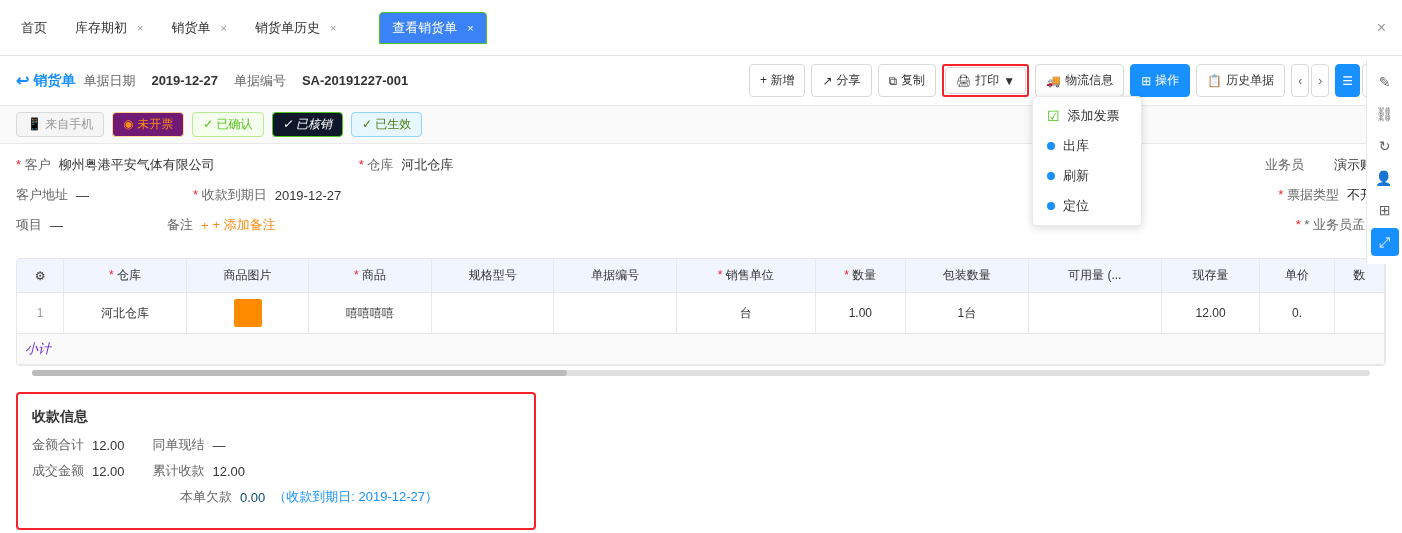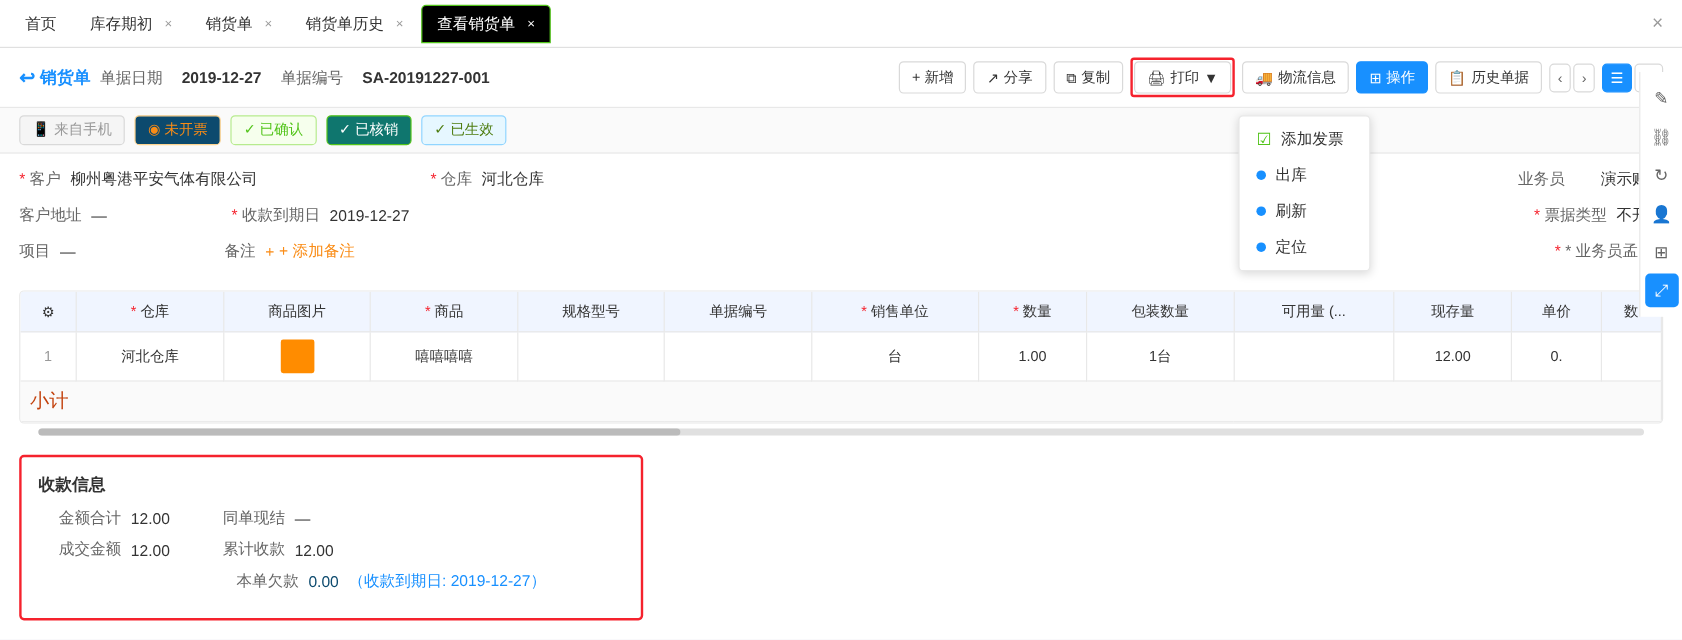--- a/index.html
+++ b/index.html
@@ -1,68 +1,68 @@
 <!DOCTYPE html>
 <html><head>
   <meta charset="utf-8">
   <style>
     * { box-sizing: border-box; margin: 0; padding: 0; }
     body { font-family: 'Microsoft YaHei', Arial, sans-serif; font-size: 13px; background: #f0f2f5; color: #333; }
 
     
     .tab-bar {
       display: flex; align-items: center; background: #fff; border-bottom: 1px solid #e0e0e0;
-      height: 40px; padding: 0 8px; gap: 2px;
+      height: 56px; padding: 0 8px; gap: 2px;
     }
     .tab {
       display: flex; align-items: center; padding: 0 12px; height: 32px; border-radius: 4px 4px 0 0;
       cursor: pointer; font-size: 13px; gap: 6px; border: 1px solid transparent;
     }
-    .tab.highlight { background: #000000; color: #fff; border-color: #52c41a; }
+    .tab.highlight { background: #3b82f6; color: #fff; border-color: #52c41a; margin-left: 28px; }
     .tab-close { font-size: 11px; color: #999; cursor: pointer; margin-left: 4px; }
     .tab-spacer { flex: 1; }
     .close-btn { font-size: 16px; color: #999; cursor: pointer; padding: 0 8px; }
 
     
     .main { background: #fff; margin: 0; padding: 0; }
 
     
     .toolbar {
       display: flex; align-items: center; padding: 8px 16px; border-bottom: 1px solid #e8e8e8;
       gap: 8px; flex-wrap: wrap;
     }
     .doc-type-tag {
       display: flex; align-items: center; gap: 4px; color: #1890ff; font-weight: bold; font-size: 14px;
     }
     .doc-info { display: flex; align-items: center; gap: 16px; font-size: 13px; color: #333; flex: 1; }
     .doc-info span { color: #666; }
     .doc-info strong { color: #333; }
-    .toolbar-actions { display: flex; align-items: center; gap: 6px; margin-left: auto; }
+    .toolbar-actions { display: flex; gap: 6px; margin-left: auto; }
     .btn {
       display: flex; align-items: center; gap: 4px; padding: 4px 10px; border: 1px solid #d9d9d9;
       border-radius: 4px; background: #fff; cursor: pointer; font-size: 12px; color: #333;
       white-space: nowrap;
     }
     .btn-active { background: #1890ff; color: #fff; border-color: #1890ff; }
 
     
     .toolbar2 {
       display: flex; align-items: center; padding: 6px 16px; border-bottom: 1px solid #e8e8e8;
       gap: 8px; background: #fafafa;
     }
 
     
     .status-btn {
       padding: 3px 10px; border-radius: 4px; font-size: 12px; border: 1px solid #d9d9d9;
       cursor: pointer; background: #fff;
     }
     .status-gray { color: #999; background: #f5f5f5; border-color: #d9d9d9; }
-    .status-orange { color: #fa8c16; background: #0c4a6e; border-color: #ffd591; }
+    .status-orange { color: #fa8c16; background: #701a75; border-color: #ffd591; }
     .status-check { color: #52c41a; background: #f6ffed; border-color: #b7eb8f; }
-    .status-green { color: #fff; background: #0f766e; border-color: #52c41a; }
+    .status-green { color: #fff; background: #0f172a; border-color: #52c41a; font-style: italic; }
     .status-blue-outline { color: #4d7c0f; background: #e6f7ff; border-color: #91d5ff; }
 
     
     .form-area { padding: 12px 16px; }
     .form-row { display: flex; align-items: center; margin-bottom: 12px; gap: 24px; flex-wrap: wrap; }
     .form-field { display: flex; align-items: center; gap: 8px; }
     .form-label { color: #666; font-size: 13px; white-space: nowrap; }
     .form-label.required::before { content: '* '; color: #f5222d; }
     .form-value { color: #333; font-size: 13px; }
     .add-note { color: #fa8c16; cursor: pointer; display: flex; align-items: center; gap: 4px; }
@@ -73,31 +73,31 @@
     thead tr { background: #f0f5ff; }
     th {
       padding: 8px 6px; border-right: 1px solid #e8e8e8; border-bottom: 1px solid #e8e8e8;
       font-weight: 500; color: #333; text-align: center; white-space: nowrap;
     }
     th.required::before { content: '* '; color: #f5222d; }
     td {
       padding: 6px; border-right: 1px solid #e8e8e8; border-bottom: 1px solid #e8e8e8;
       text-align: center; color: #333;
     }
-    .subtotal-row td { background: #fafafa; color: #c2410c; font-size: 16px; }
+    .subtotal-row td { background: #fafafa; color: #6d28d9; font-size: 13px; font-style: italic; }
     .row-num { color: #999; }
     .img-placeholder { width: 28px; height: 28px; background: #ff8c00; border-radius: 2px; margin: 0 auto; }
 
     
     .payment-area {
       margin: 12px 16px; padding: 14px; border: 2px solid #f5222d; border-radius: 4px;
       display: inline-block; min-width: 520px;
     }
     .payment-title { font-weight: bold; font-size: 14px; margin-bottom: 10px; }
-    .payment-row { display: flex; gap: 44px; margin-bottom: 8px; margin-left: 17px; }
+    .payment-row { display: flex; gap: 28px; margin-bottom: 8px; }
     .payment-item { display: flex; align-items: center; gap: 8px; }
     .payment-label { color: #666; font-size: 13px; }
     .payment-val { color: #333; font-size: 13px; }
     .payment-val.red { color: #0c4a6e; }
     .payment-val.highlight-date { color: #1890ff; }
 
     
     .dropdown-overlay {
       position: absolute; top: 100px; right: 200px; background: #fff; border: 1px solid #e8e8e8;
       border-radius: 4px; box-shadow: 0 2px 8px rgba(0,0,0,0.15); z-index: 100; min-width: 110px;
@@ -276,21 +276,21 @@
         <div class="form-field" style="margin-left:auto;">
           <span class="form-label required">票据类型</span>
           <span class="form-value">不开票</span>
         </div>
       </div>
       <div class="form-row">
         <div class="form-field">
           <span class="form-label">项目</span>
           <span class="form-value">—</span>
         </div>
-        <div class="form-field" style="margin-left:100px;">
+        <div class="form-field" style="margin-left:80px;">
           <span class="form-label">备注</span>
           <span class="add-note">
             <span>+</span>
             <span>+ 添加备注</span>
           </span>
         </div>
         <div class="form-field" style="margin-left:auto;">
           <span class="form-label required">* 业务员孟</span>
           <span class="form-value">—</span>
         </div>

